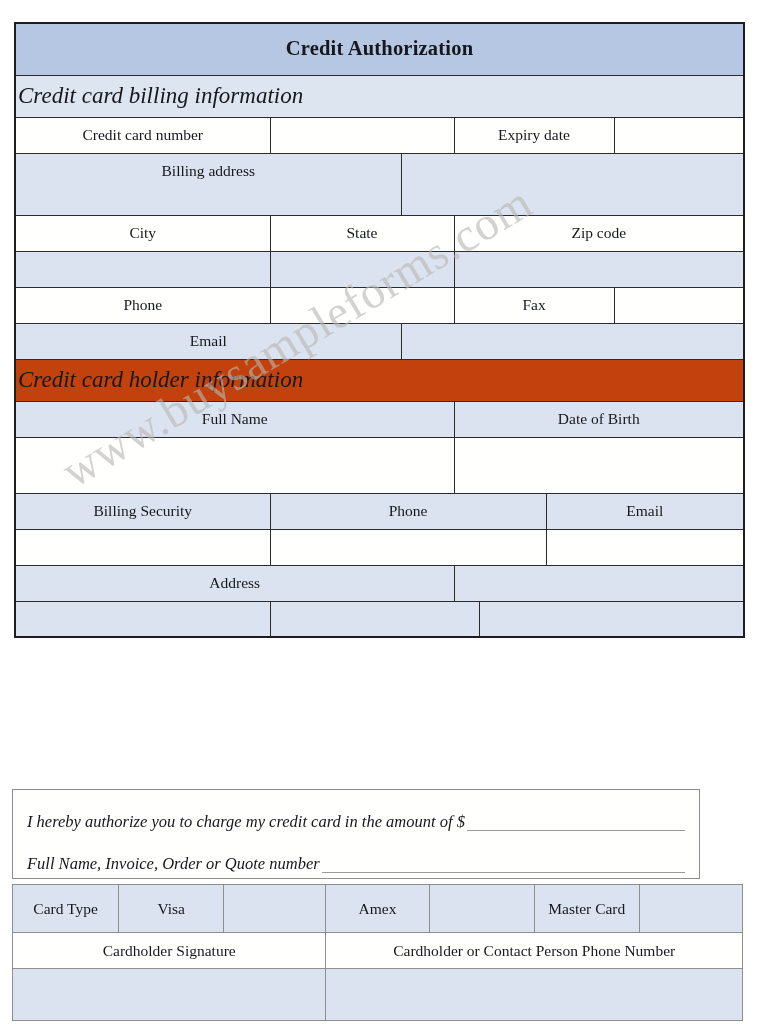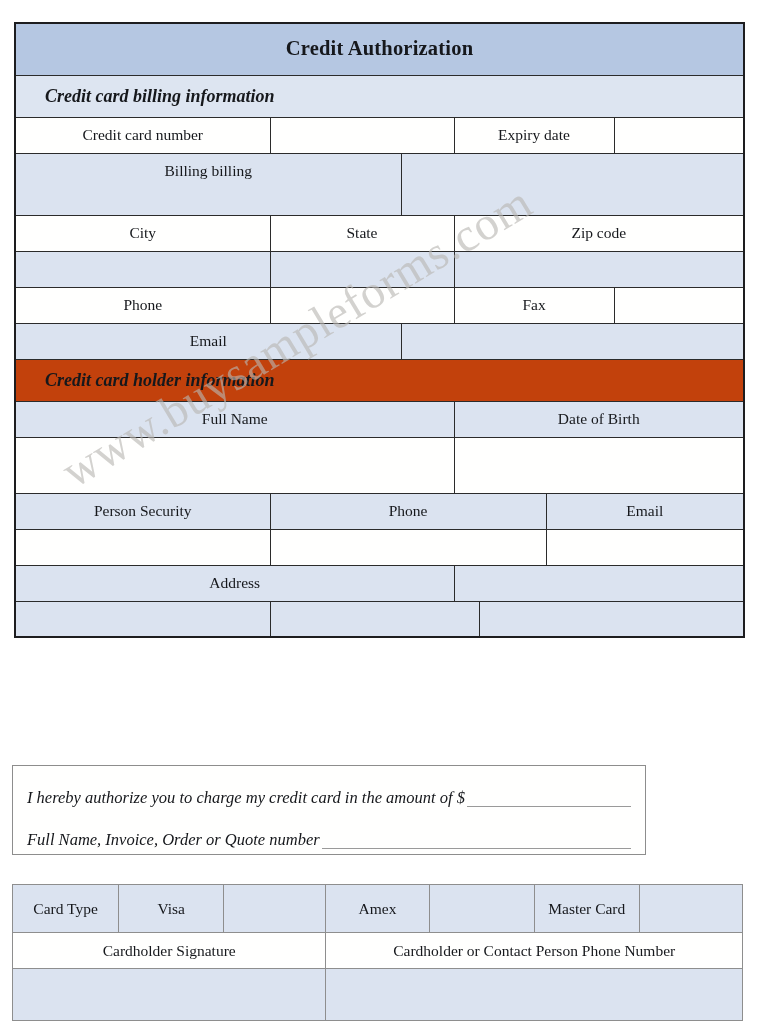--- a/index.html
+++ b/index.html
@@ -62,39 +62,39 @@
 
   td.title-cell {
     background: #b5c7e2;
     font-weight: bold;
     font-size: 20.5px;
     letter-spacing: .2px;
     height: 52px;
   }
   td.section-cell {
     font-style: italic;
-    font-weight: bold;
-    font-size: 18px;
+    font-weight: normal;
+    font-size: 23px;
     text-align: left;
-    padding-left: 29px;
+    padding-left: 2px;
     height: 42px;
   }
   td.section-shade { background: #dde5f1; }
   td.section-white { background: #c2410c; }
 
   td.lbl { height: 36px; }
   td.inp { height: 36px; }
   td.tall { height: 56px; }
   td.addr { height: 62px; }
 
   
   #auth-block {
     position: absolute;
-    left: 12px; top: 765px;
-    width: 634px;
+    left: 12px; top: 789px;
+    width: 688px;
     border: 1.3px solid #8d8d8d;
     background: #fffffe;
     z-index: 2;
   }
   .auth-line {
     display: flex;
     align-items: flex-end;
     padding: 0 14px;
     height: 42px;
     font-style: italic;
@@ -157,21 +157,21 @@
     </tr>
 
     <tr>
       <td class="lbl white" colspan="2">Credit card number</td>
       <td class="inp white" colspan="3"></td>
       <td class="lbl white" colspan="3">Expiry date</td>
       <td class="inp white" colspan="2"></td>
     </tr>
 
     <tr>
-      <td class="addr shade" colspan="4" style="vertical-align:top;padding-top:8px;">Billing billing</td>
+      <td class="addr shade" colspan="4" style="vertical-align:top;padding-top:8px;">Billing address</td>
       <td class="addr shade" colspan="6"></td>
     </tr>
 
     <tr>
       <td class="lbl white" colspan="2">City</td>
       <td class="lbl white" colspan="3">State</td>
       <td class="lbl white" colspan="5">Zip code</td>
     </tr>
 
     <tr>
@@ -199,21 +199,21 @@
     <tr>
       <td class="lbl shade" colspan="5">Full Name</td>
       <td class="lbl shade" colspan="5">Date of Birth</td>
     </tr>
     <tr>
       <td class="tall white" colspan="5"></td>
       <td class="tall white" colspan="5"></td>
     </tr>
 
     <tr>
-      <td class="lbl shade" colspan="2">Person Security</td>
+      <td class="lbl shade" colspan="2">Billing Security</td>
       <td class="lbl shade" colspan="5">Phone</td>
       <td class="lbl shade" colspan="3">Email</td>
     </tr>
     <tr>
       <td class="inp white" colspan="2"></td>
       <td class="inp white" colspan="5"></td>
       <td class="inp white" colspan="3"></td>
     </tr>
 
     <tr>

